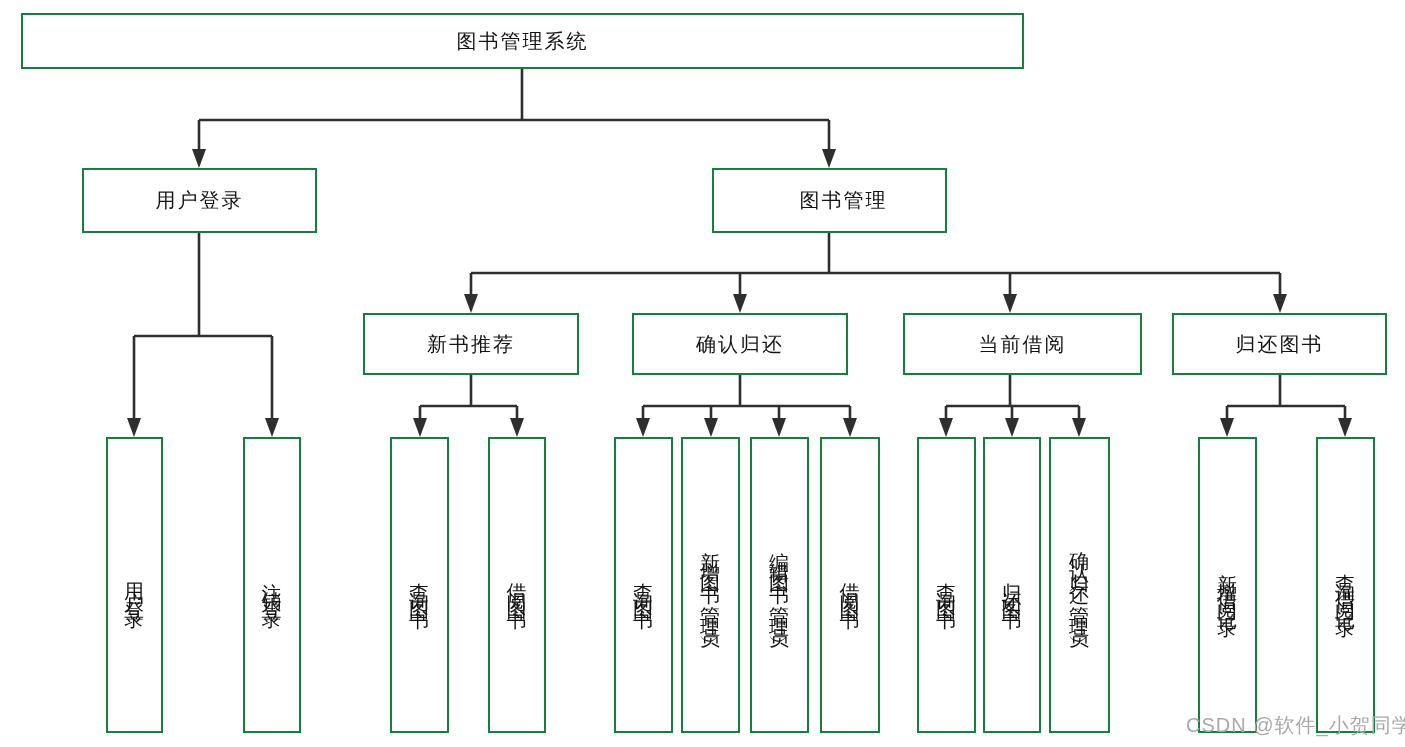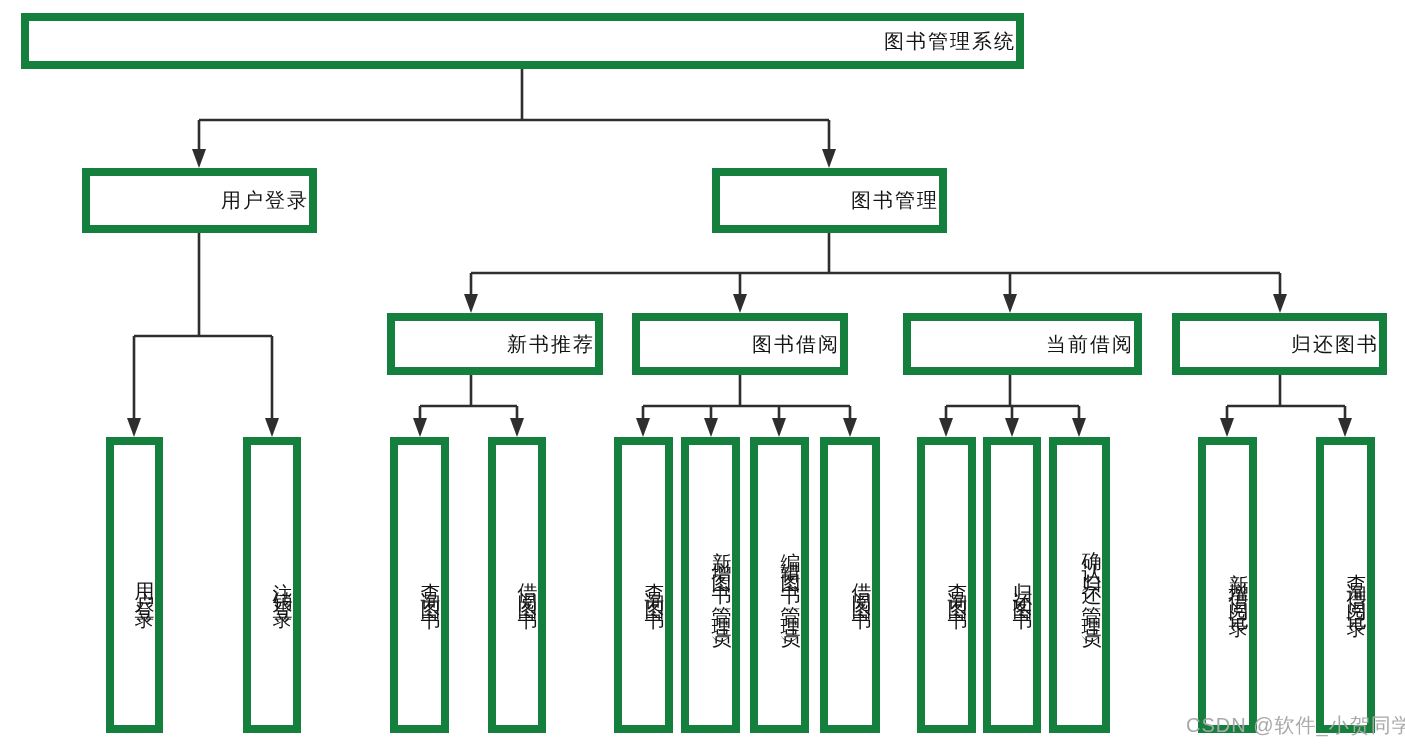--- a/index.html
+++ b/index.html
@@ -17,25 +17,25 @@
   }
   .connectors {
     position: absolute;
     left: 0; top: 0;
     width: 1405px; height: 747px;
     pointer-events: none;
   }
   .box {
     position: absolute;
     box-sizing: border-box;
-    border: 8px solid #15803d;
+    border: 2px solid #15803d;
     background: #ffffff;
     display: flex;
     align-items: center;
-    justify-content: flex-end;
+    justify-content: center;
     color: #141414;
     font-size: 20px;
     letter-spacing: 2px;
     white-space: nowrap;
   }
   .leaf span {
     writing-mode: vertical-rl;
     text-orientation: mixed;
     letter-spacing: 9px;
     line-height: 1.0;
@@ -89,25 +89,25 @@
     <span>图书管理系统</span>
   </div>
 
   <div class="box" style="left:82px; top:168px; width:235px; height:65px;">
     <span>用户登录</span>
   </div>
   <div class="box" style="left:712px; top:168px; width:235px; height:65px;padding-left:28px;">
     <span>图书管理</span>
   </div>
 
-  <div class="box" style="left:363px; top:313px; width:216px; height:62px;margin-left:24px;">
+  <div class="box" style="left:363px; top:313px; width:216px; height:62px;">
     <span>新书推荐</span>
   </div>
   <div class="box" style="left:632px; top:313px; width:216px; height:62px;">
-    <span>图书借阅</span>
+    <span>确认归还</span>
   </div>
   <div class="box" style="left:903px; top:313px; width:239px; height:62px;">
     <span>当前借阅</span>
   </div>
   <div class="box" style="left:1172px; top:313px; width:215px; height:62px;">
     <span>归还图书</span>
   </div>
 
   <div class="box leaf" style="left:106px; top:437px; width:57px; height:296px;">
     <span>用户登录</span>

